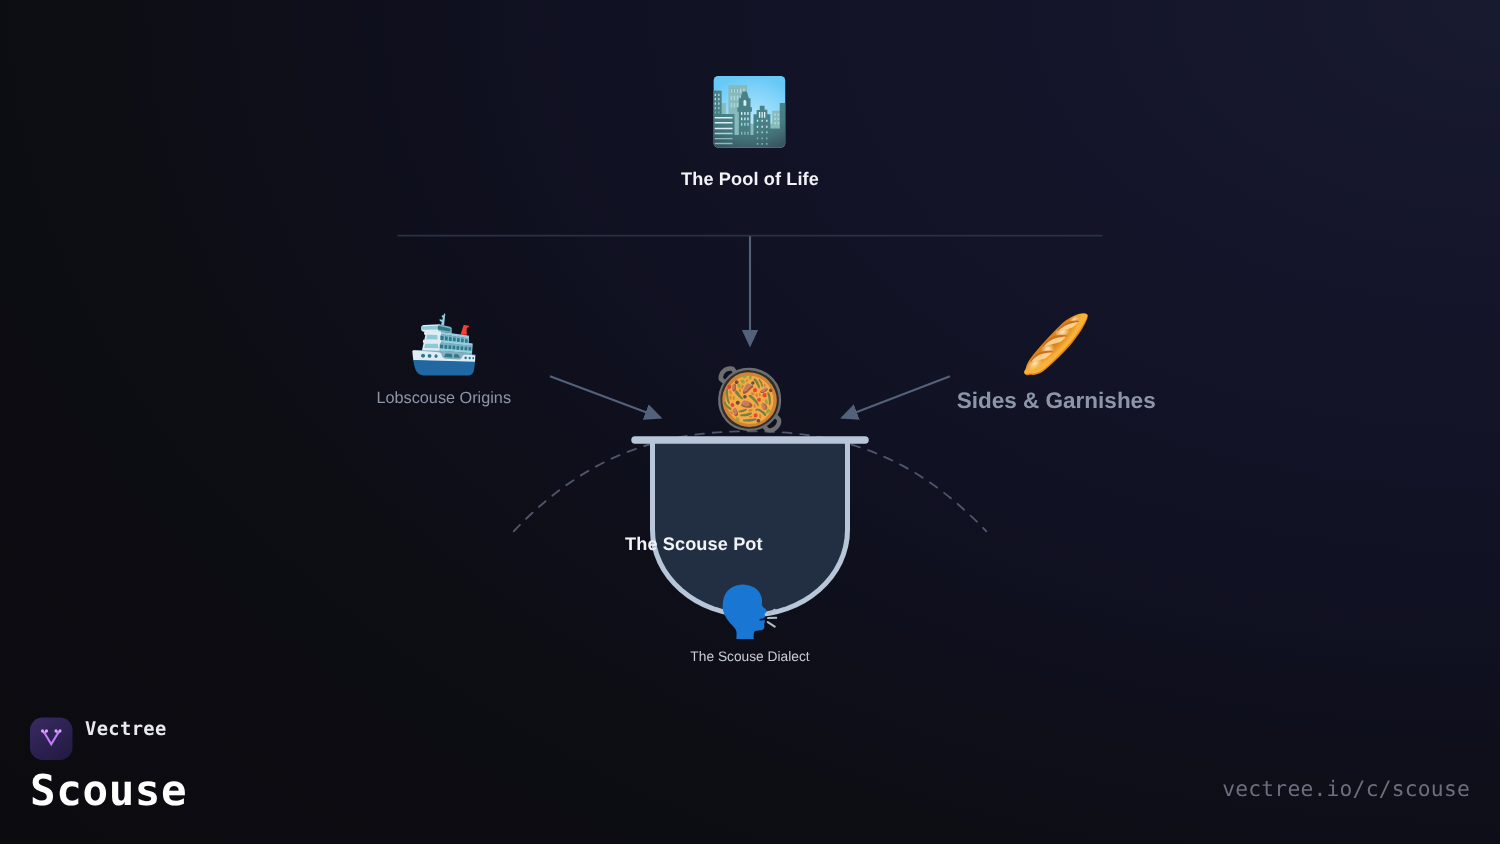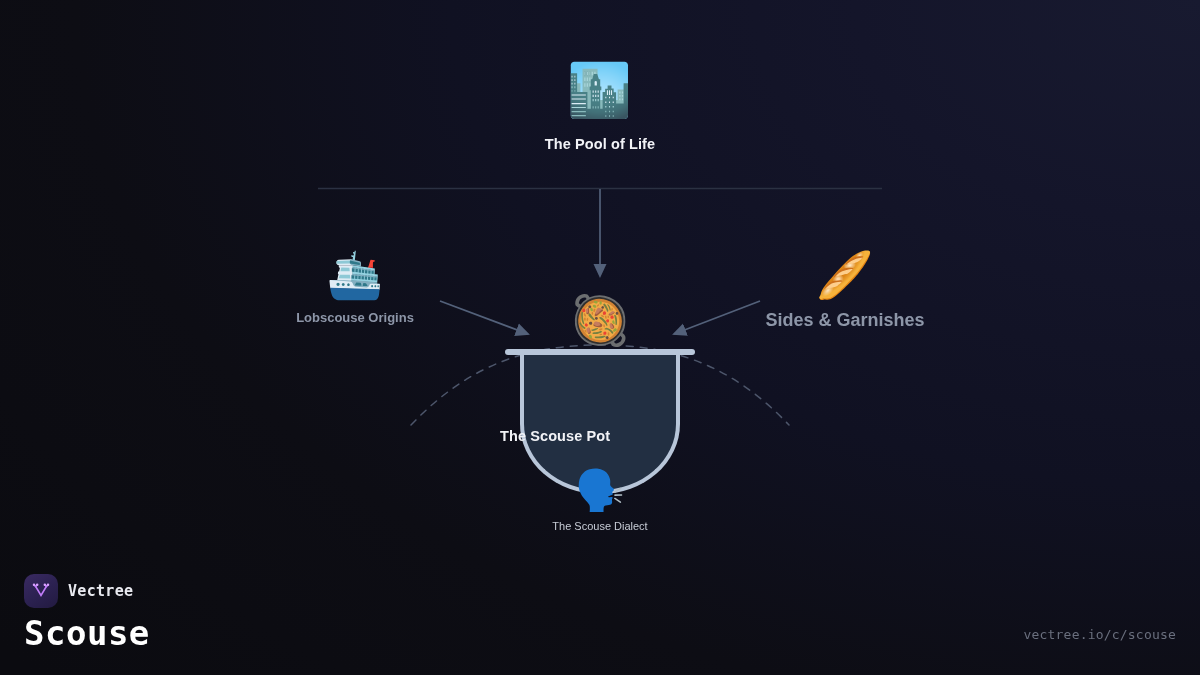--- a/index.html
+++ b/index.html
@@ -81,21 +81,21 @@
   
   #node-left {
     left: 265px;
     top: 252px;
     width: 180px;
   }
   #node-left .node-emoji { font-size: 46px; height: 50px; }
   #node-left .node-label {
     margin-top: 8px;
     font-size: 13px;
-    font-weight: bold;
+    font-weight: normal;
     color: #8d96a8;
   }
 
   
   #node-right {
     left: 755px;
     top: 252px;
     width: 180px;
   }
   #node-right .node-emoji { font-size: 46px; height: 50px; }
@@ -163,21 +163,20 @@
   }
 
   
   #brand {
     position: absolute;
     left: 24px;
     bottom: 22px;
   }
   #brand-row {
     display: flex;
-    align-items: center;
     gap: 10px;
   }
   #brand-logo {
     width: 34px;
     height: 34px;
     border-radius: 10px;
     background: linear-gradient(145deg, #3a2a62 0%, #2b2150 55%, #221a40 100%);
     display: flex;
     align-items: center;
     justify-content: center;
@@ -198,21 +197,21 @@
     color: #ffffff;
     letter-spacing: .5px;
     line-height: 1.15;
   }
 
   #site-url {
     position: absolute;
     right: 24px;
     bottom: 33px;
     font-family: "DejaVu Sans Mono", monospace;
-    font-size: 13px;
+    font-size: 17px;
     color: #6a6f7e;
     letter-spacing: .2px;
   }
 </style>
 </head>
 <body>
 
 <div id="canvas">
 
   <svg id="edges" viewBox="0 0 1200 675" width="1200" height="675">

